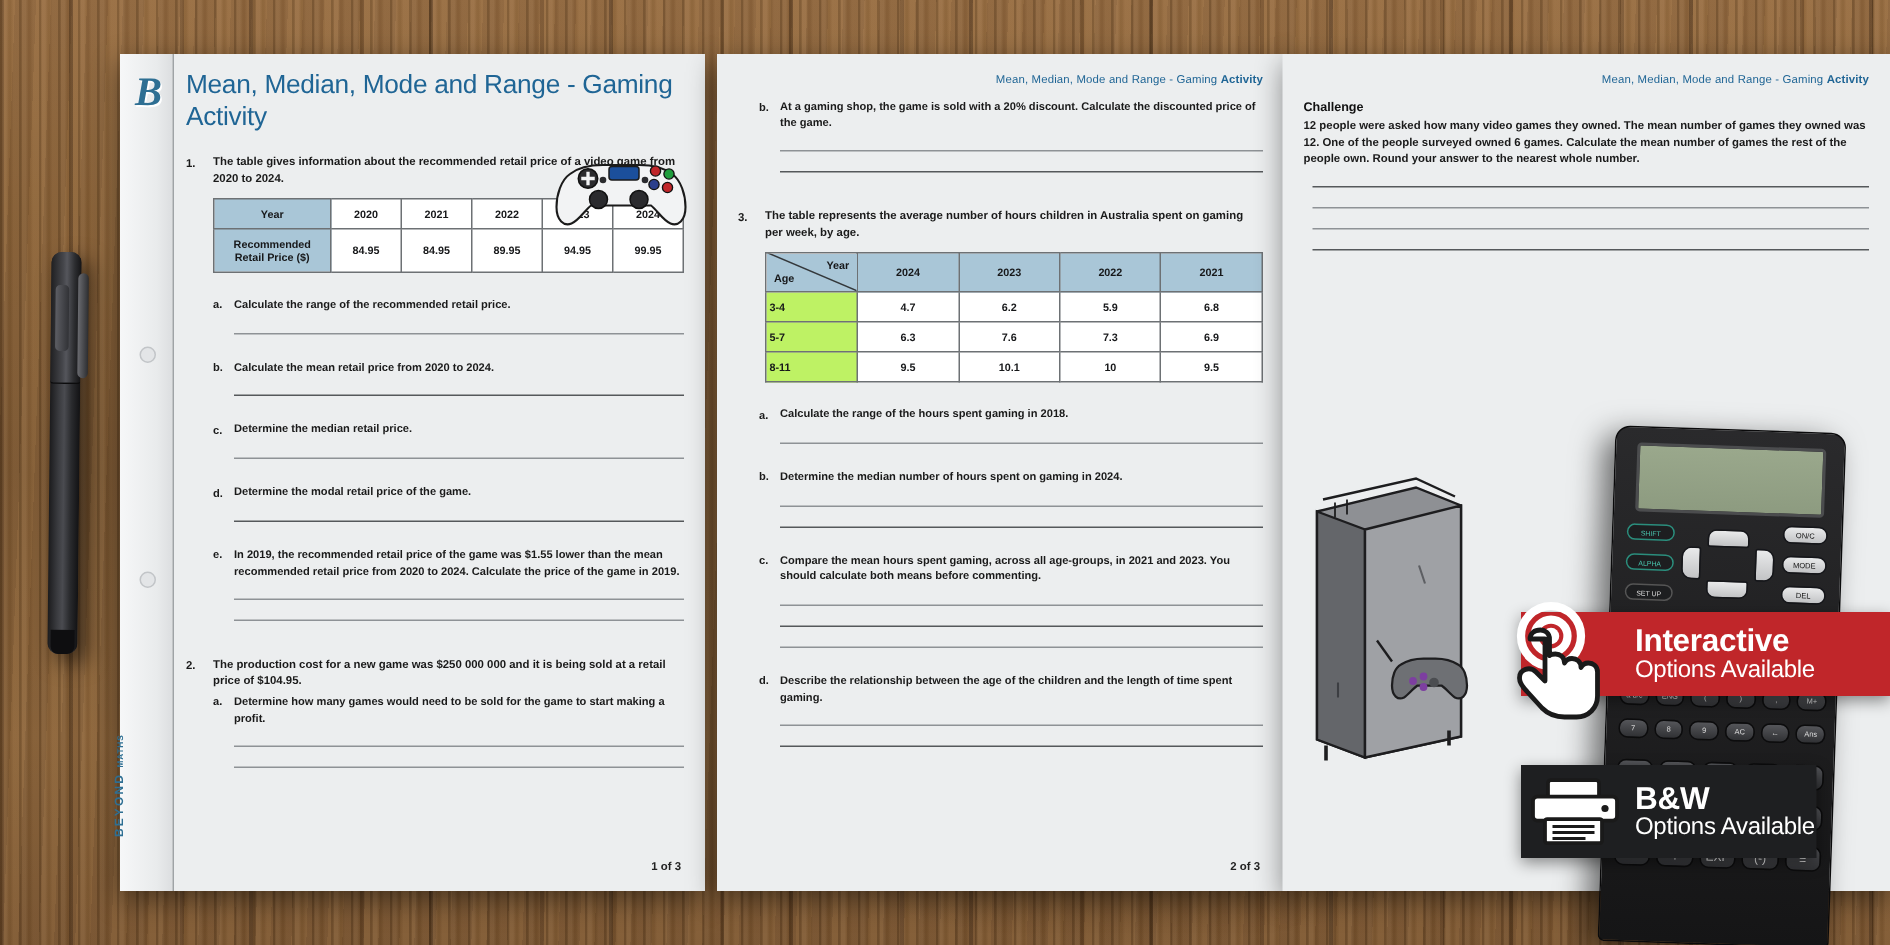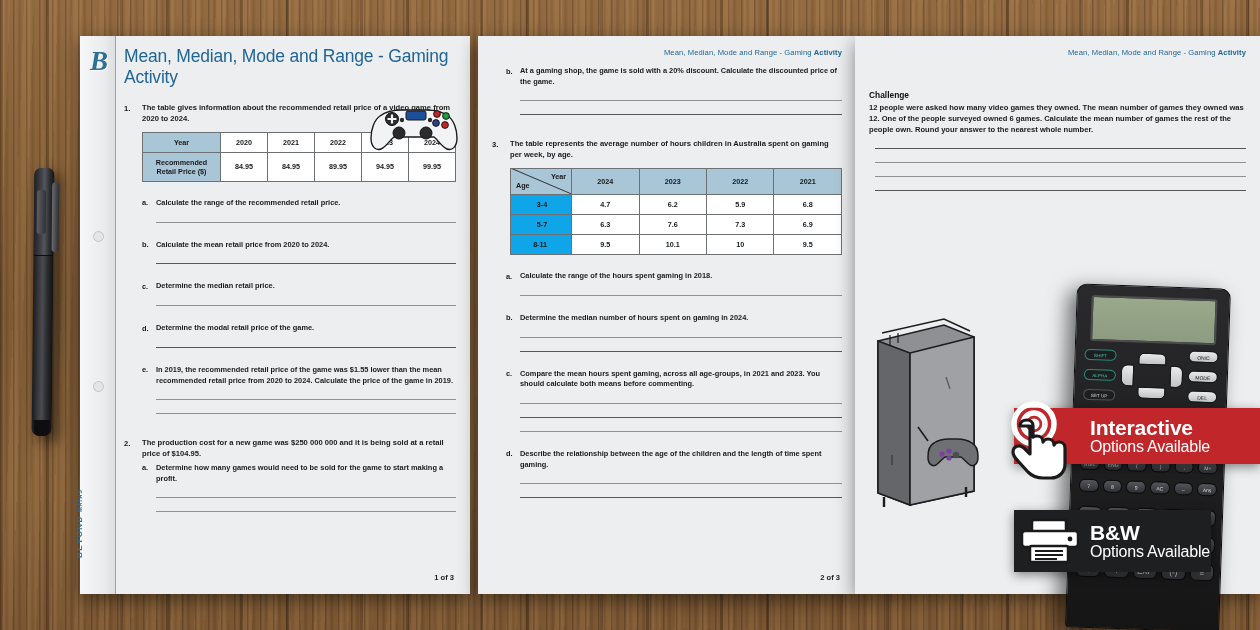--- a/index.html
+++ b/index.html
@@ -118,21 +118,21 @@
   }
   .sheet-head b { font-weight: 700; }
 
   .pagenum {
     position: absolute; right: 16px; bottom: 12px;
     font-size: 7.6px; font-weight: 700; color: #222;
   }
 
   .body-1 { position: absolute; left: 44px; right: 14px; top: 10px; }
   .body-2 { position: absolute; left: 14px; right: 14px; top: 30px; }
-  .body-3 { position: absolute; left: 14px; right: 14px; top: 30px; margin-top: 24px; }
+  .body-3 { position: absolute; left: 14px; right: 14px; top: 30px; }
 
   h1.title {
     font-size: 17.5px; font-weight: 400; color: #1f6595;
     line-height: 1.18; letter-spacing: -.2px;
     margin-bottom: 16px;
   }
 
   
   .q { display: flex; margin-bottom: 3px; }
   .q .num { width: 18px; flex: 0 0 18px; font-size: 7.6px; font-weight: 700; color:#1a1a1a; padding-top:.5px;}
@@ -154,21 +154,21 @@
     border-collapse: collapse; margin: 7px 0 7px 18px;
     background: #fff;
   }
   table.wtab td {
     border: 1px solid #6d7174;
     font-size: 7.2px; font-weight: 700; color: #17181a;
     text-align: center; padding: 5px 2px;
   }
   table.wtab td.hd { background: #a9c6d7; }
   table.wtab td.lbl { background: #a9c6d7; text-align: center; }
-  table.wtab td.lbl2 { background: #0ea5e9; text-align: right; padding-right: 24px; }
+  table.wtab td.lbl2 { background: #bef264; text-align: left; padding-right: 24px; }
 
   .t1 td { height: 17px; }
   .t1 td:first-child { width: 78px; line-height: 1.25; }
   .t1 td:not(:first-child) { width: 47px; }
 
   .t2 { margin-left: 22px; }
   .t2 td { height: 16px; width: 69px; }
   .t2 td:first-child { width: 62px; }
 
   .cornercell {

